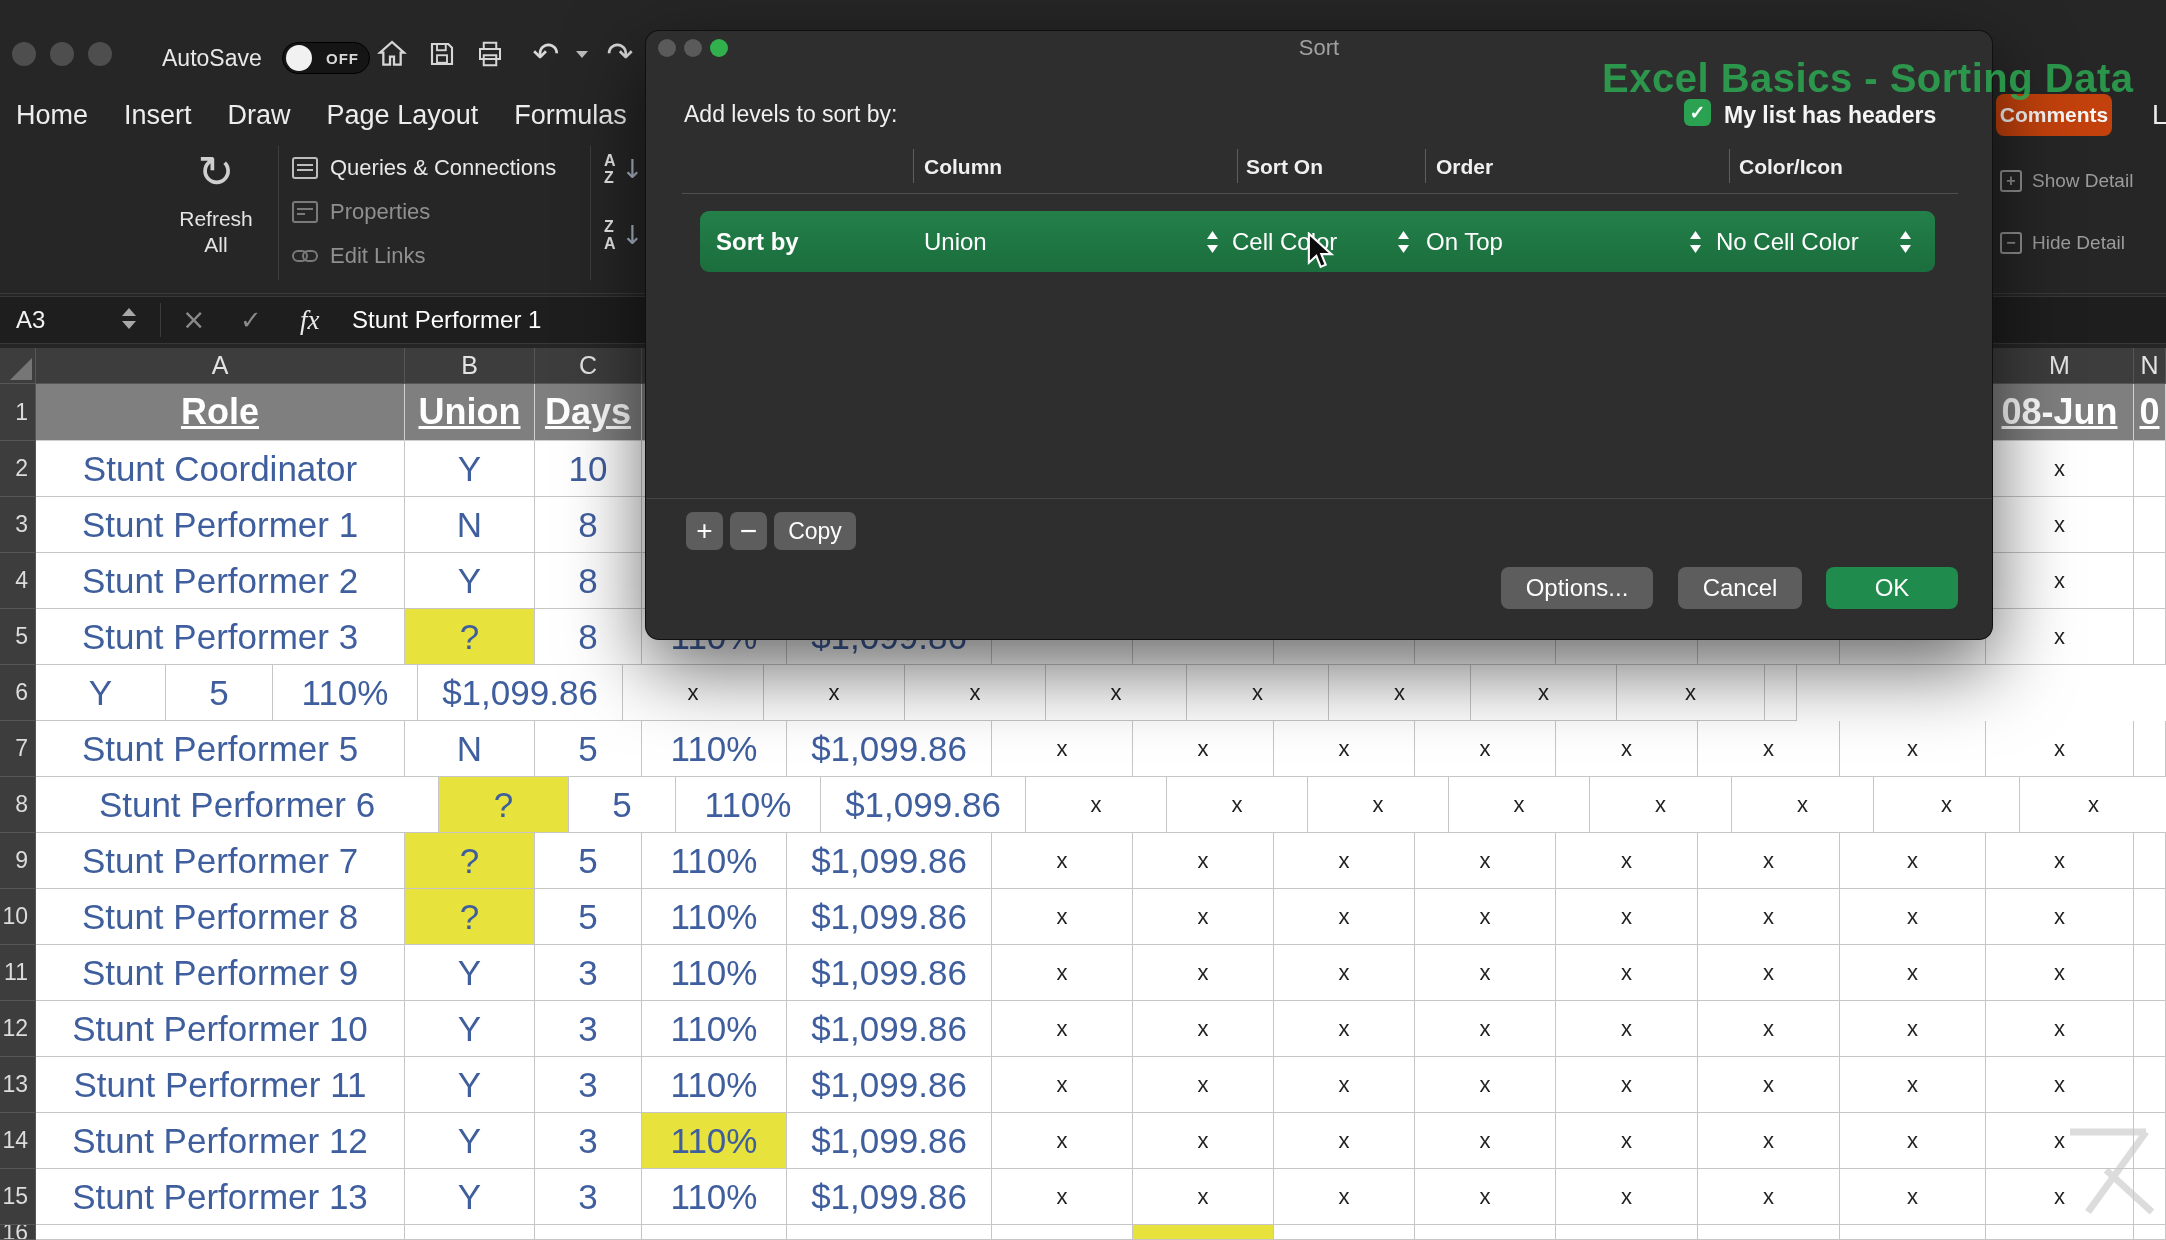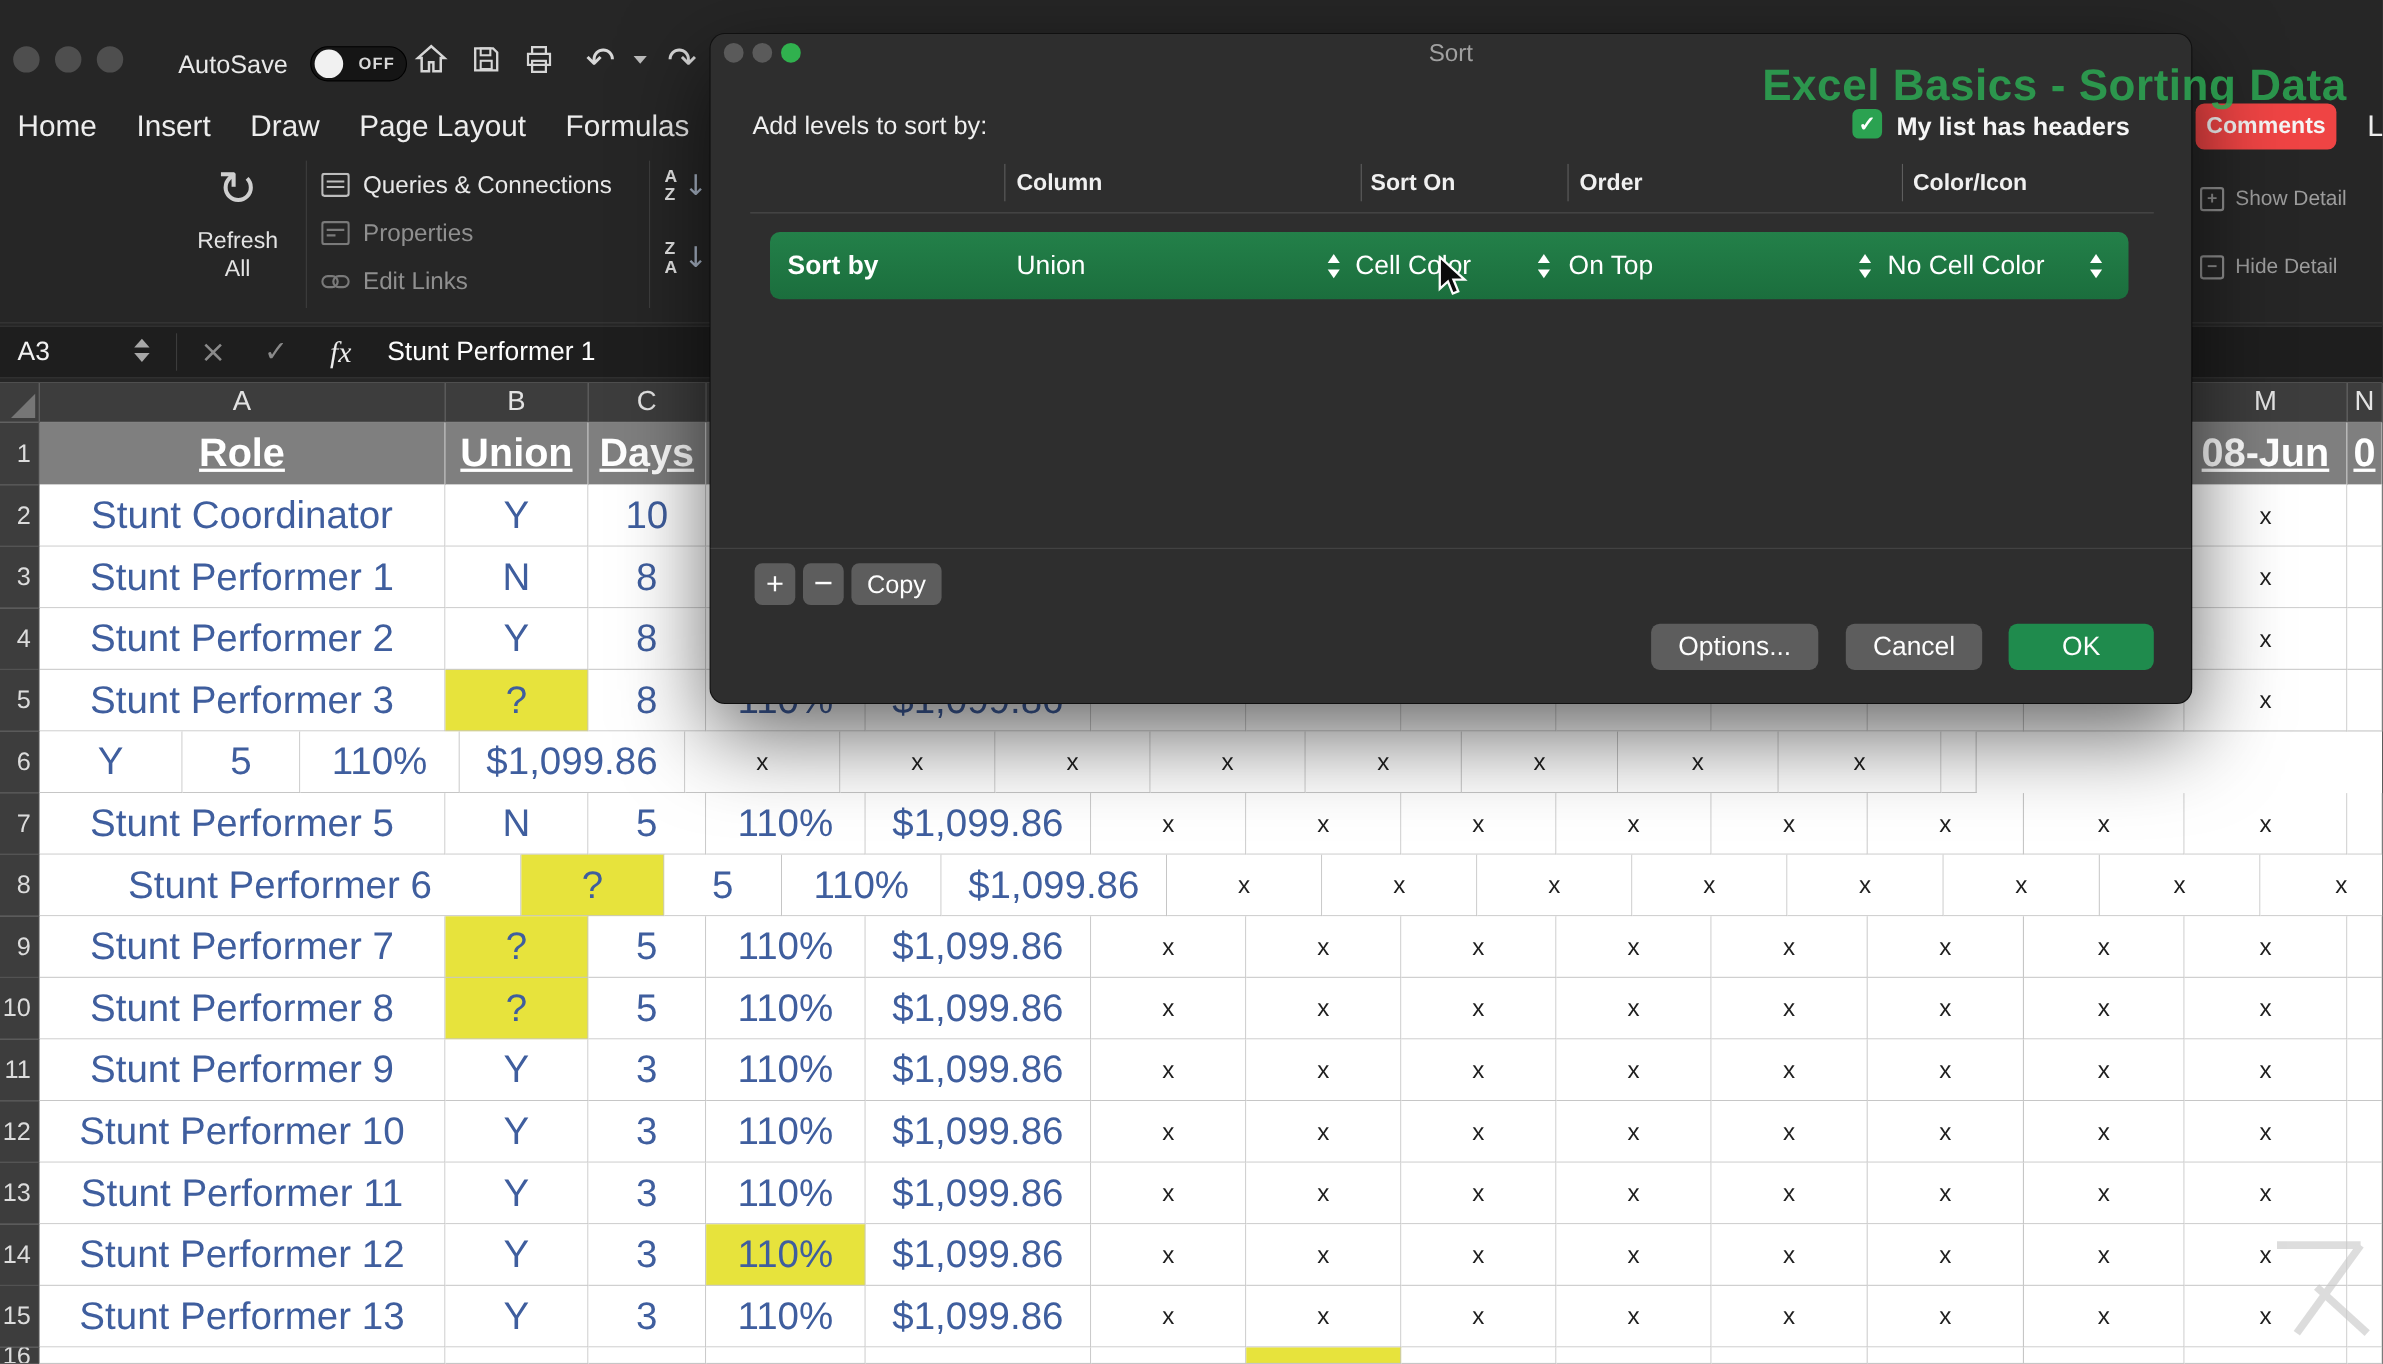--- a/index.html
+++ b/index.html
@@ -34,21 +34,21 @@
   .qrow{position:absolute;left:292px;height:40px;display:flex;align-items:center;gap:12px;}
   .qrow .rlab{font-size:22px;color:#e8e8e8;white-space:nowrap;}
   .qrow.dim .rlab{color:#8f8f8f;}
   .azsort{position:absolute;left:604px;display:flex;align-items:center;gap:6px;}
   .azcol{display:flex;flex-direction:column;font-size:16px;font-weight:bold;color:#e8e8e8;line-height:17px;}
   .azarrow{font-size:26px;color:#aab6c8;}
   .detail-row{position:absolute;left:2000px;display:flex;align-items:center;gap:10px;}
   .detail-ic{width:22px;height:22px;border:2px solid #8e8e8e;border-radius:3px;color:#8e8e8e;
              font-size:16px;font-weight:bold;display:flex;align-items:center;justify-content:center;}
   .detail-lab{font-size:19px;color:#9c9c9c;white-space:nowrap;}
-  #comments-btn{position:absolute;left:1996px;top:-42px;width:128px;height:42px;background:#ef4444;border-radius:8px;
+  #comments-btn{position:absolute;left:1996px;top:-42px;width:116px;height:42px;background:#c2410c;border-radius:8px;
                 display:flex;align-items:center;justify-content:center;font-size:21px;font-weight:600;color:#f5f5f5;}
 
   
   #fbar{position:absolute;left:0;top:296px;width:2166px;height:48px;background:#1e1e1e;
         border-top:1px solid #383838;border-bottom:1px solid #383838;}
   #name-box{position:absolute;left:16px;top:0;line-height:46px;font-size:24px;color:#f2f2f2;}
   #nb-stepper{position:absolute;left:122px;top:11px;}
   .tri-up{width:0;height:0;border-left:7px solid transparent;border-right:7px solid transparent;border-bottom:8px solid #a8a8a8;margin-bottom:5px;}
   .tri-down{width:0;height:0;border-left:7px solid transparent;border-right:7px solid transparent;border-top:8px solid #a8a8a8;}
   .fbar-sep{position:absolute;top:6px;width:1px;height:34px;background:#3c3c3c;}
@@ -367,21 +367,21 @@
           <div class="gcell mark" style="width: 141px;">x</div>
           <div class="gcell mark" style="width: 141px;">x</div>
           <div class="gcell mark" style="width: 142px;">x</div>
           <div class="gcell mark" style="width: 142px;">x</div>
           <div class="gcell mark" style="width: 146px;">x</div>
           <div class="gcell mark" style="width: 148px;">x</div>
           <div class="gcell data" style="width: 32px;"></div>
         </div>
         <div class="grow" style="height: 56px;">
           <div class="gcell rowhdr" style="width: 36px;">8</div>
-          <div class="gcell data" style="width: 438px;">Stunt Performer 6</div>
+          <div class="gcell data" style="width: 403px;">Stunt Performer 6</div>
           <div class="gcell data yellow" style="width: 130px;">?</div>
           <div class="gcell data" style="width: 107px;">5</div>
           <div class="gcell data" style="width: 145px;">110%</div>
           <div class="gcell data" style="width: 205px;">$1,099.86</div>
           <div class="gcell mark" style="width: 141px;">x</div>
           <div class="gcell mark" style="width: 141px;">x</div>
           <div class="gcell mark" style="width: 141px;">x</div>
           <div class="gcell mark" style="width: 141px;">x</div>
           <div class="gcell mark" style="width: 142px;">x</div>
           <div class="gcell mark" style="width: 142px;">x</div>

